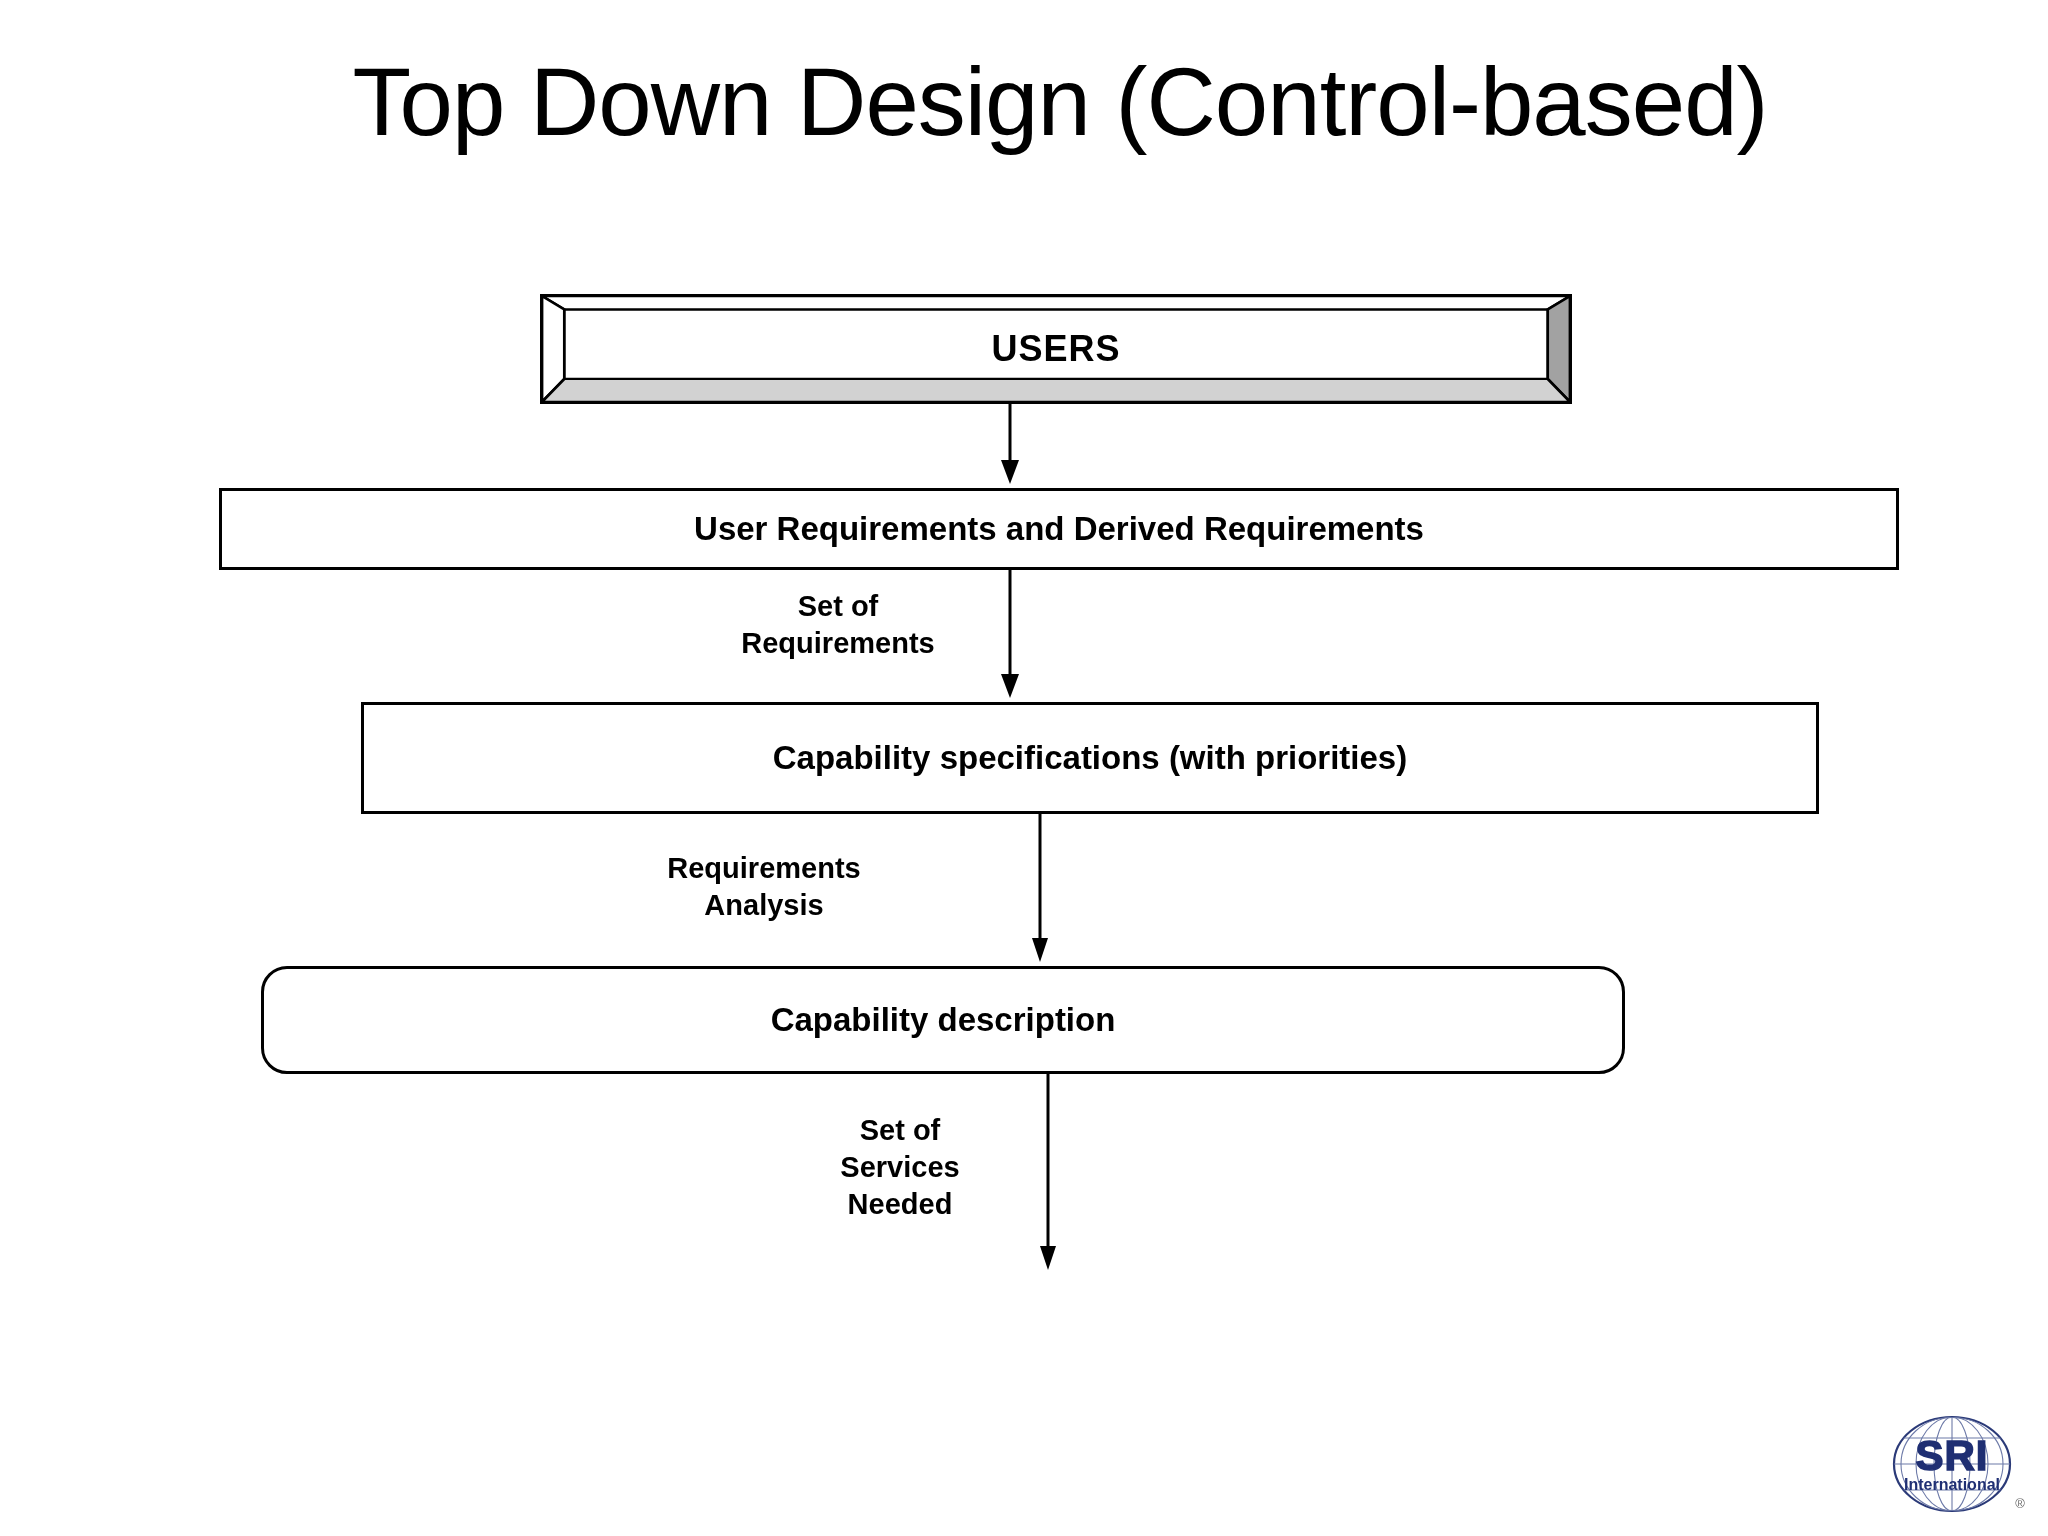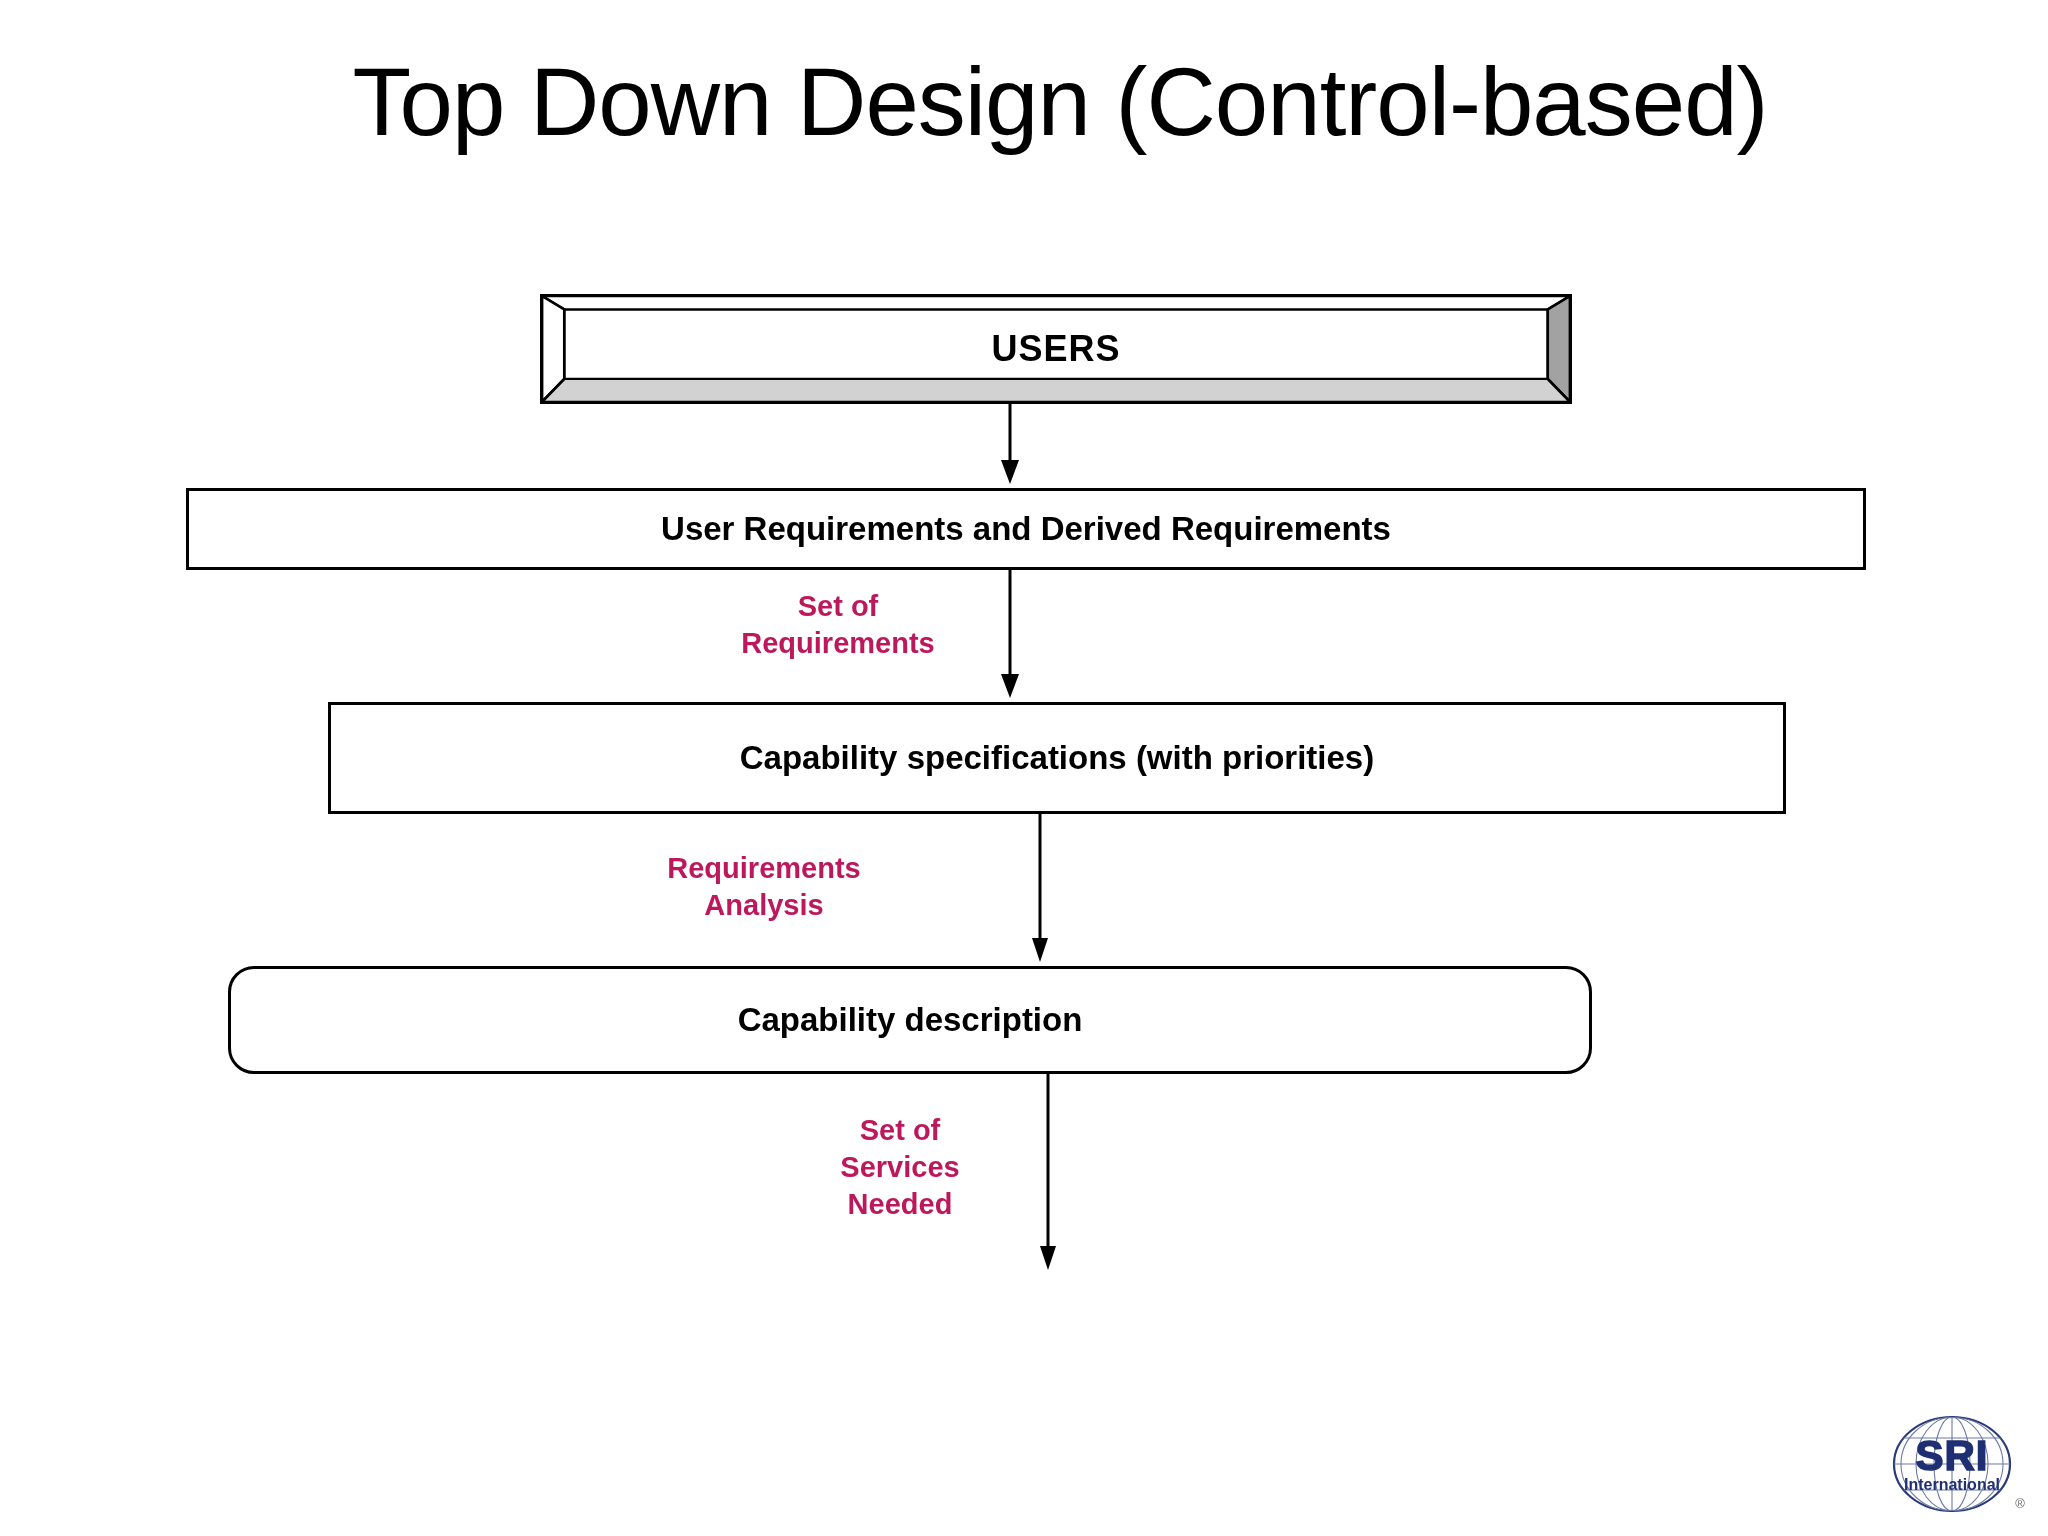--- a/index.html
+++ b/index.html
@@ -38,20 +38,21 @@
 
   
   .node {
     position: absolute;
     box-sizing: border-box;
     background: #ffffff;
     border: 3px solid #000000;
     display: flex;
     align-items: center;
     justify-content: center;
+    margin-left: 33px;
   }
   .node-label {
     font-family: "Liberation Sans", sans-serif;
     font-weight: bold;
     font-size: 33px;
     color: #000000;
     text-align: center;
     white-space: nowrap;
     line-height: 1.1;
   }
@@ -111,21 +112,21 @@
     fill: #000000;
   }
 
   
   .edge-label {
     position: absolute;
     font-family: "Liberation Sans", sans-serif;
     font-weight: bold;
     font-size: 29px;
     line-height: 1.28;
-    color: #be185d;
+    color: #000000;
     text-align: center;
     white-space: nowrap;
   }
 
   
   #sri-logo {
     position: absolute;
     right: 8px;
     bottom: 10px;
     width: 168px;

